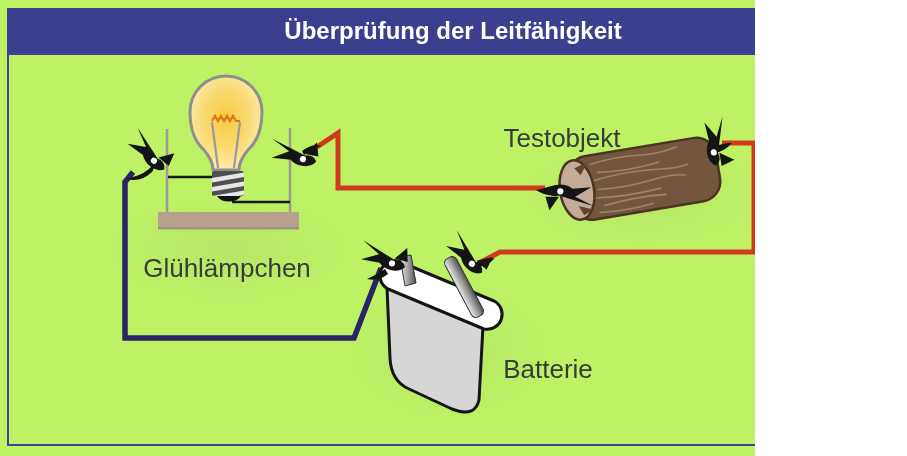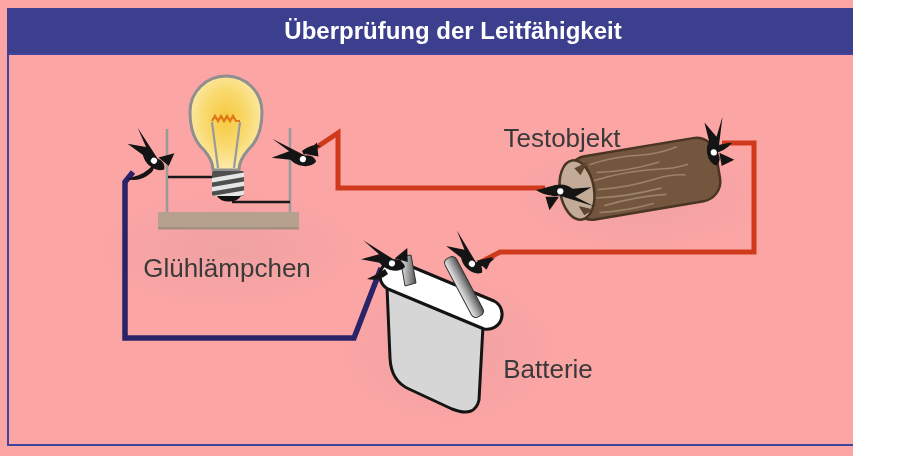--- a/index.html
+++ b/index.html
@@ -1,19 +1,19 @@
 <!DOCTYPE html>
 <html><head>
 <meta charset="utf-8">
 <style>
   html,body{margin:0;padding:0;background:#ffffff;}
   .stage{
     position:relative;
-    width:853px;height:456px;
-    background:#fca5a5;
+    width:755px;height:456px;
+    background:#bef264;
     font-family:"Liberation Sans", sans-serif;
     overflow:hidden;
   }
   .stage svg{display:block;}
   text{font-family:"Liberation Sans", sans-serif;}
   .title-text{font-size:24px;font-weight:bold;}
   .obj-label{font-size:26px;}
 </style>
 </head>
 <body>

